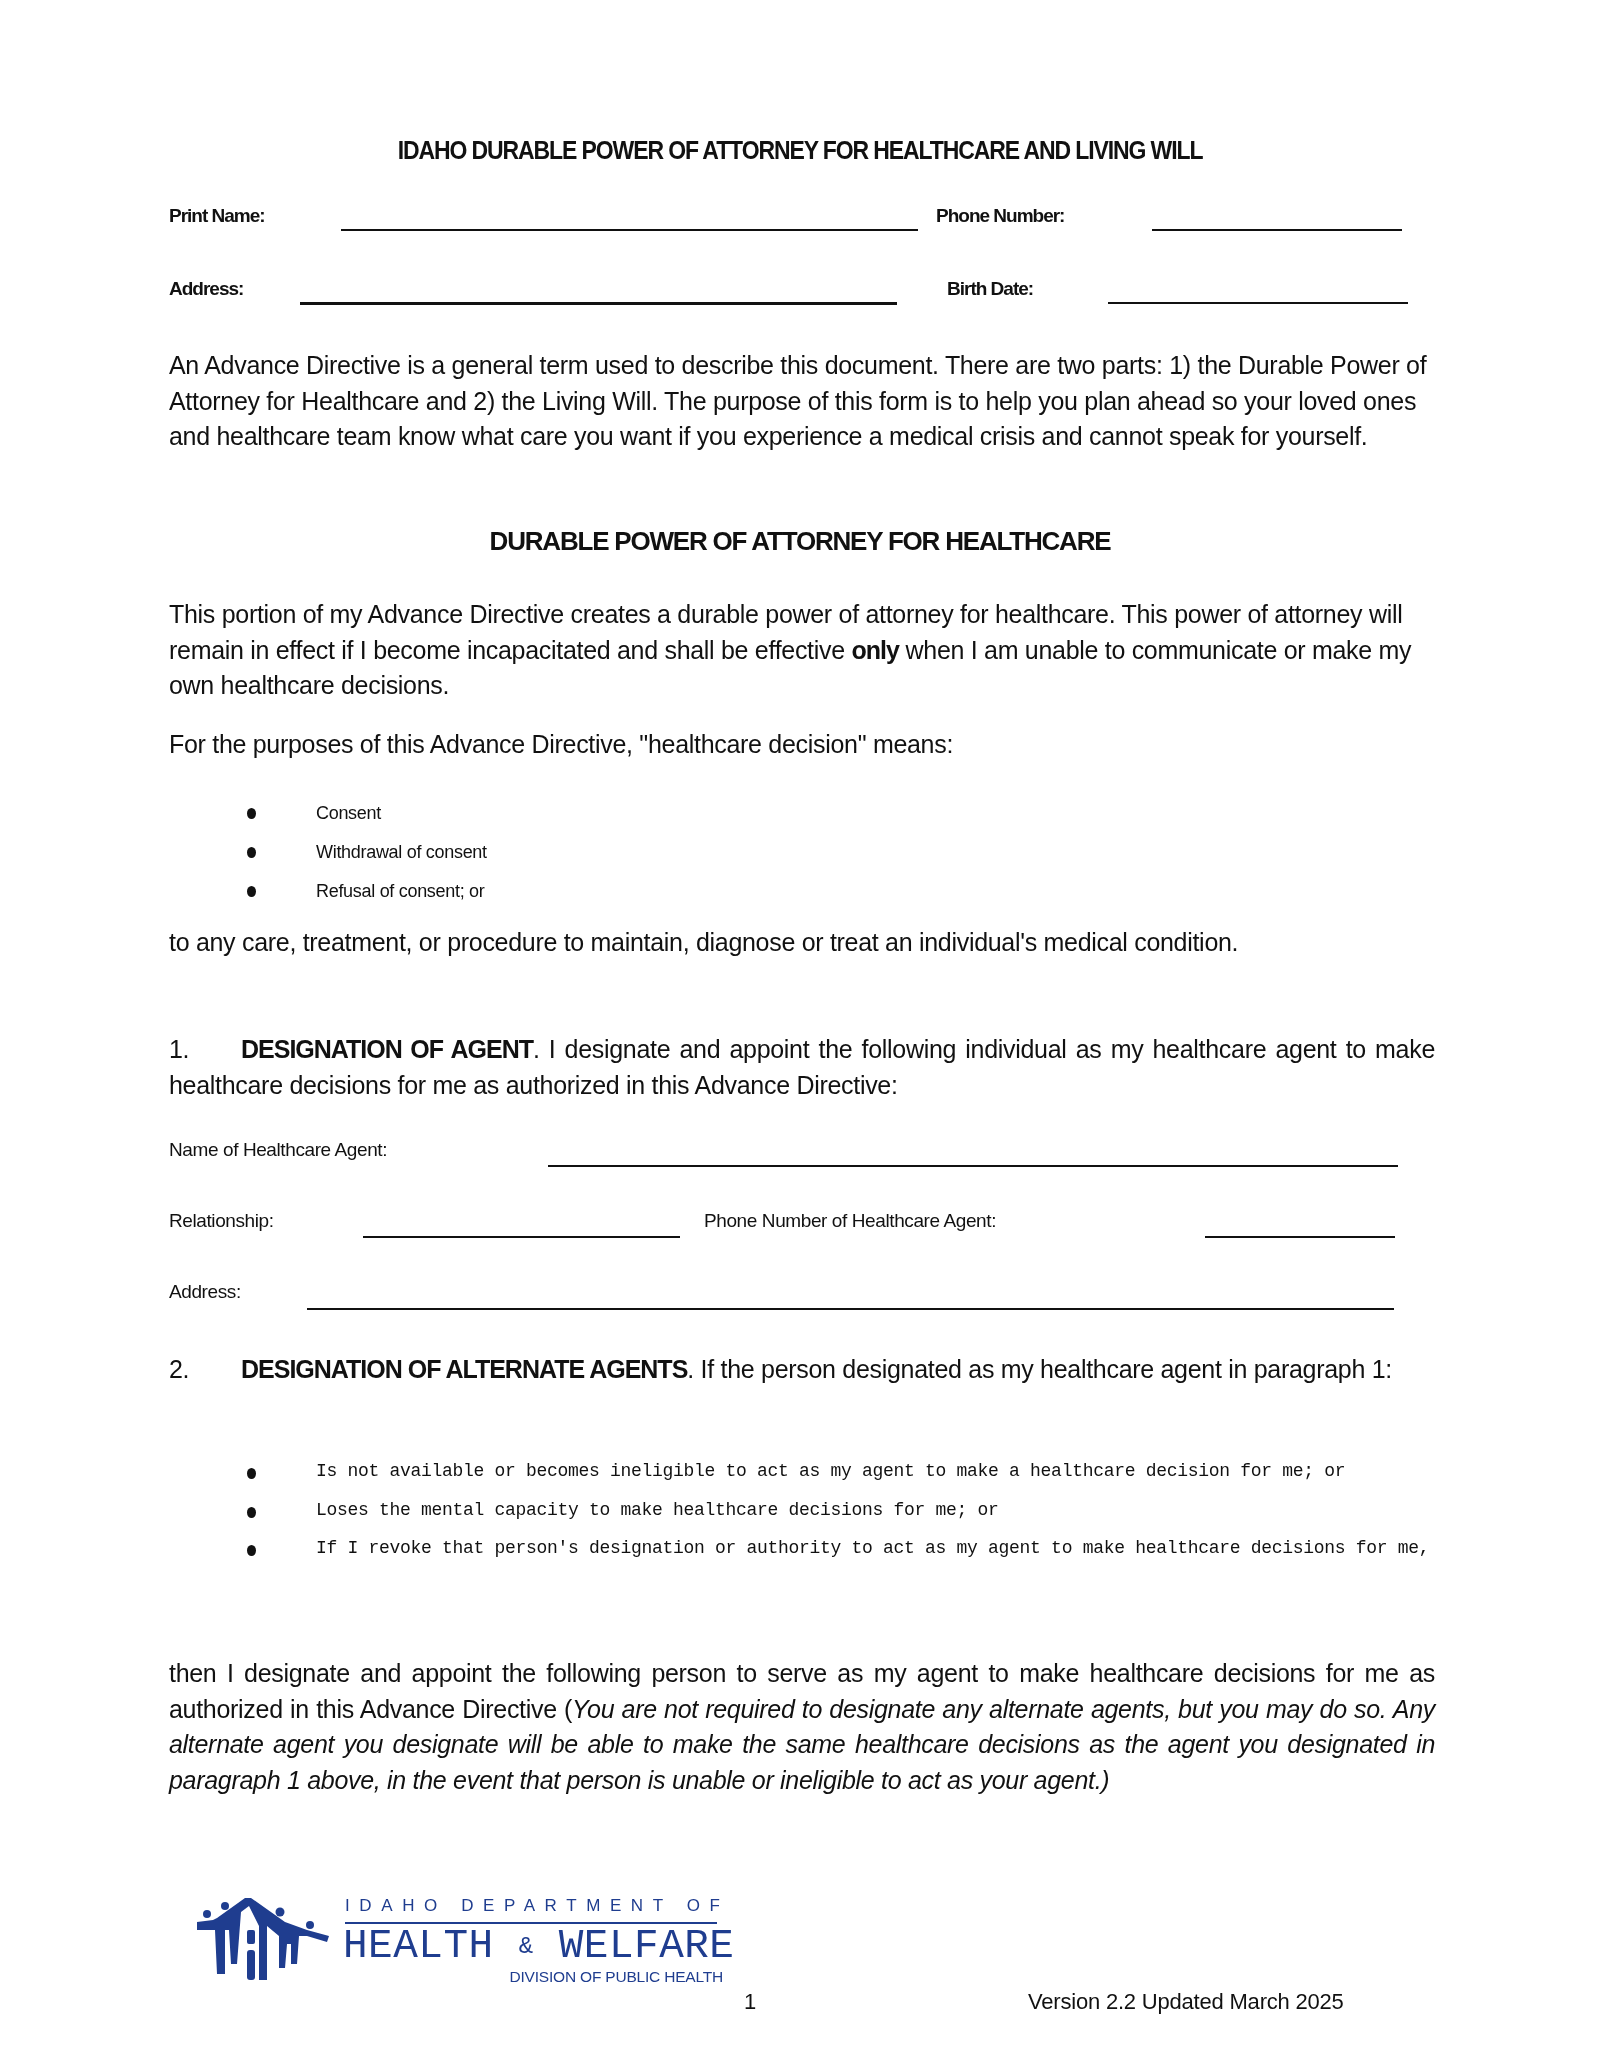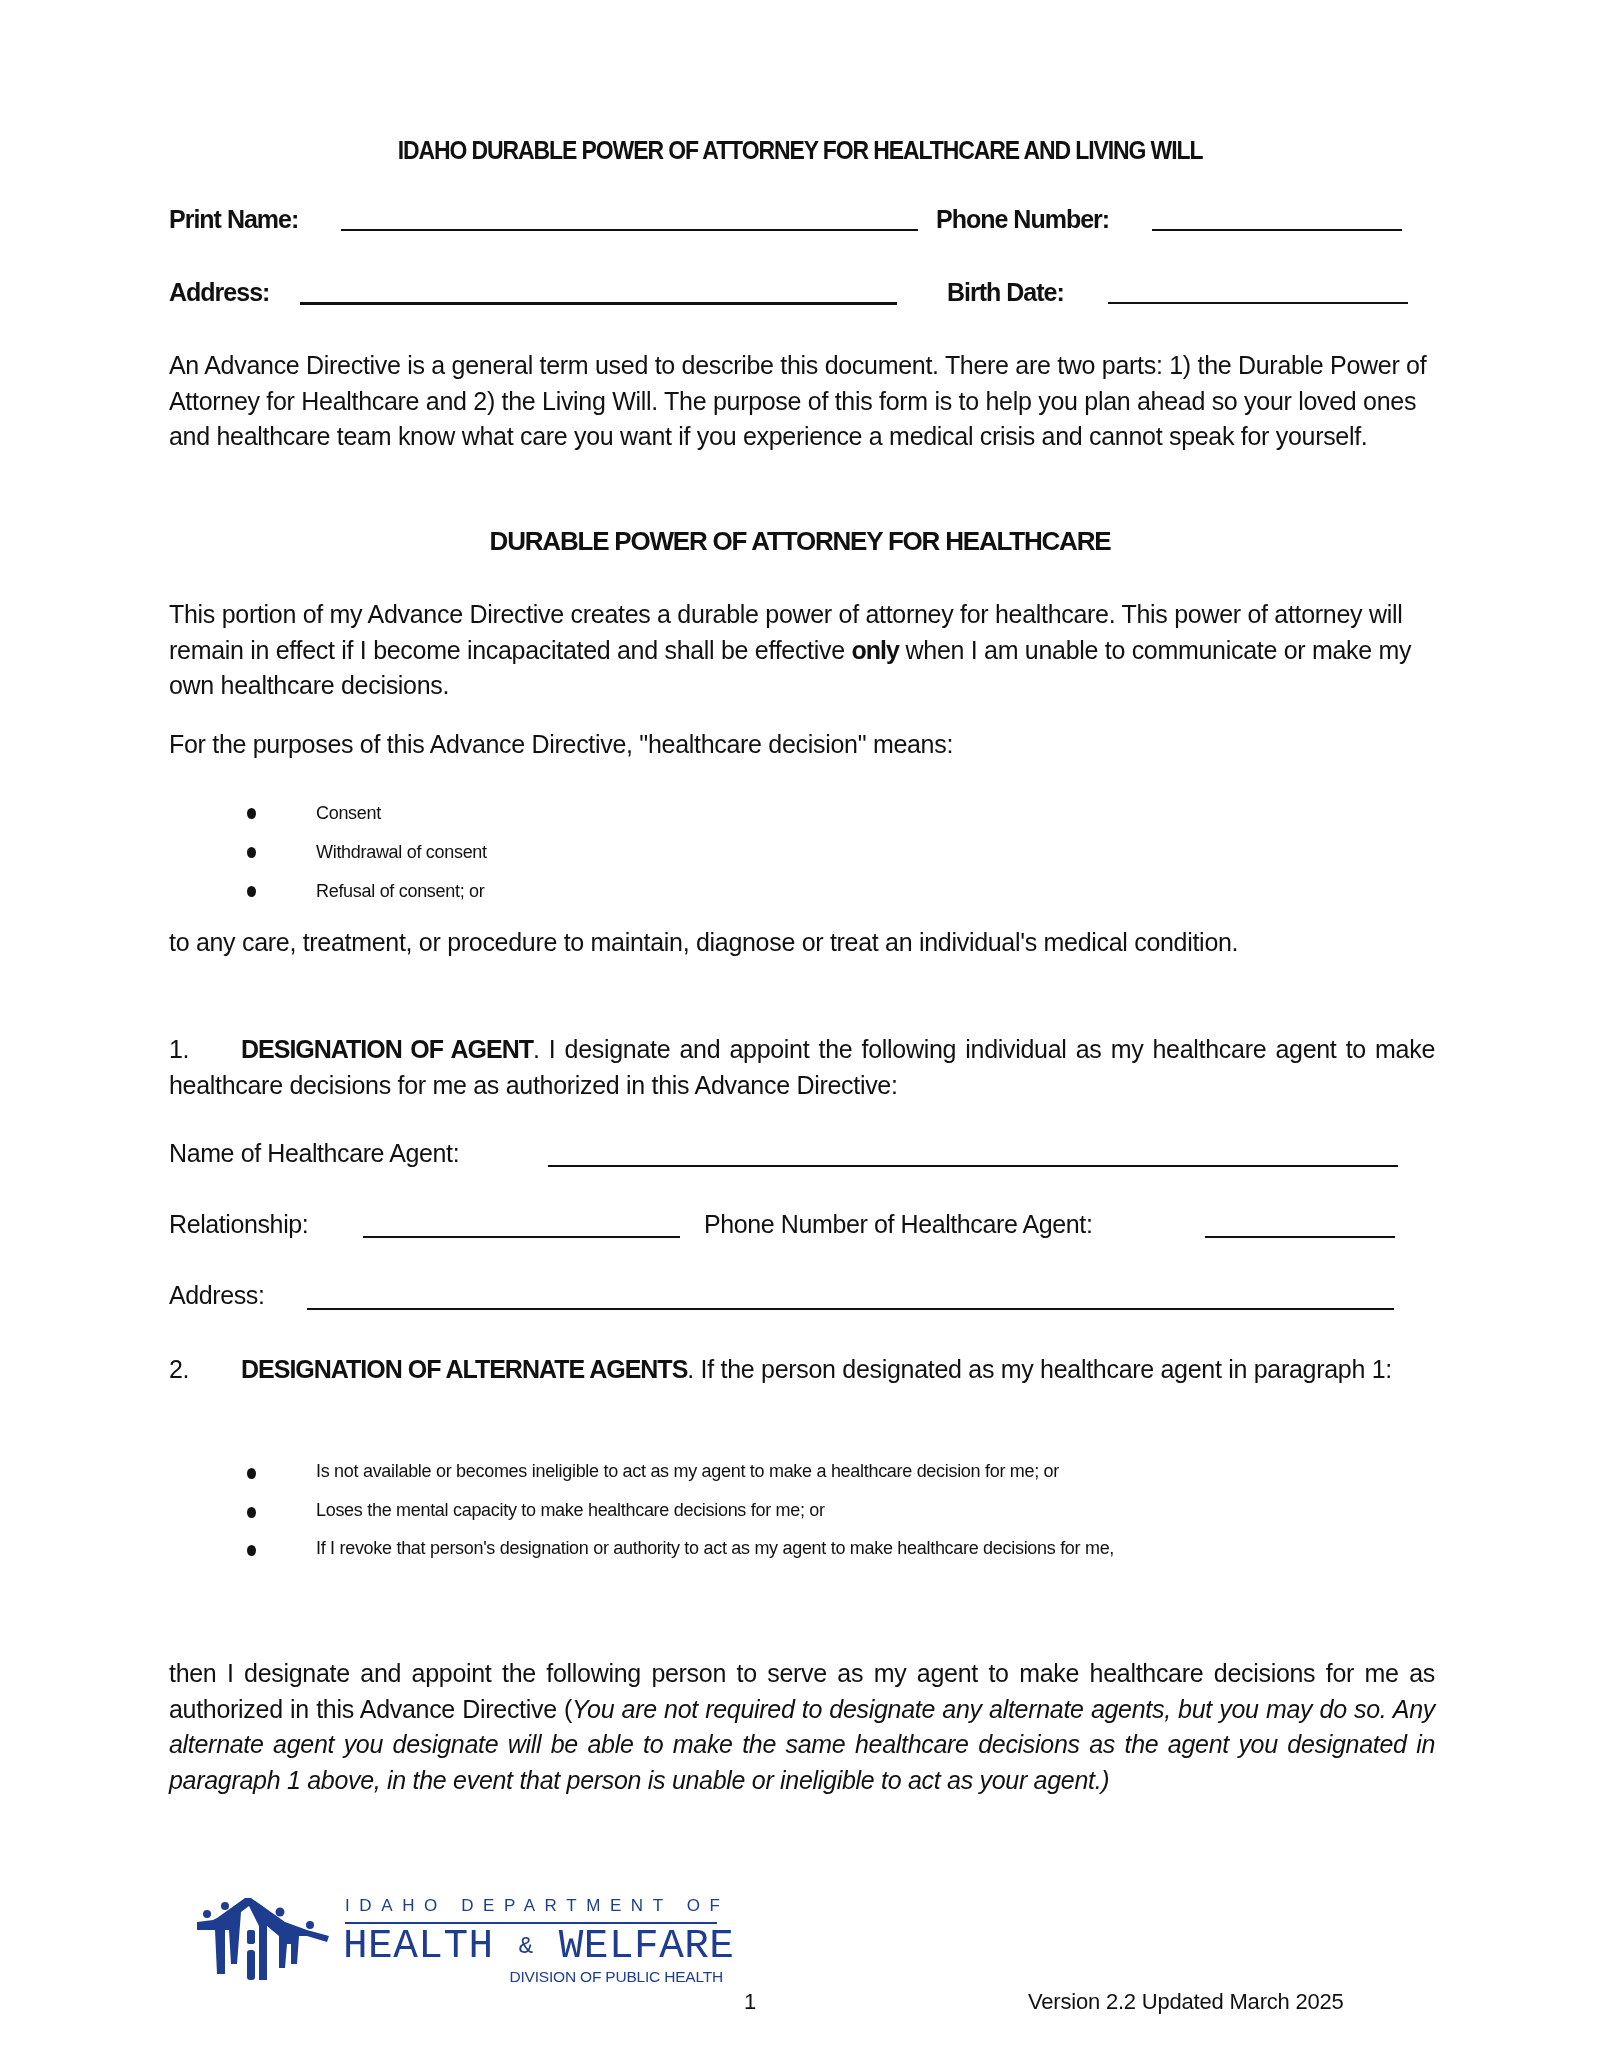--- a/index.html
+++ b/index.html
@@ -2,21 +2,21 @@
 <html><head>
 <meta charset="utf-8">
 <style>
   html, body { margin: 0; padding: 0; background: #ffffff; }
   body { width: 1600px; height: 2070px; position: relative; overflow: hidden;
          font-family: "Liberation Sans", "DejaVu Sans", sans-serif; color: #111; }
   .page { position: absolute; left: 0; top: 0; width: 1600px; height: 1459px; border-radius: 25px; }
   .abs { position: absolute; }
   .title { left: 0; width: 1600px; top: 136px; text-align: center; font-size: 25px;
            font-weight: bold; letter-spacing: -1.2px; transform: scaleX(0.92); }
-  .field-row { position: absolute; left: 169px; font-size: 25px; letter-spacing: -0.4px; }
+  .field-row { position: absolute; left: 169px; font-size: 19px; letter-spacing: -0.4px; }
   .lbl-bold { font-weight: bold; letter-spacing: -1px; }
   .line { position: absolute; height: 0; border-bottom: 2px solid #111; }
   .para { position: absolute; left: 169px; width: 1266px; font-size: 25px; line-height: 35.5px;
           letter-spacing: -0.3px; }
   .justify { text-align: justify; text-align-last: left; }
   .section-title { left: 0; width: 1600px; text-align: center; top: 526px; font-size: 26px;
                    font-weight: bold; letter-spacing: -1.2px; }
   ul.bullets { position: absolute; left: 169px; width: 1266px; margin: 4px; padding: 0; list-style: none;
                font-size: 18px; letter-spacing: -0.3px; }
   ul.bullets li { position: relative; padding-left: 143px; line-height: 35.5px; }
@@ -94,21 +94,21 @@
   </div>
   <div class="line" style="left:1205px; top:1236px; width:190px;"></div>
 
   <div class="field-row" style="top:1281px;">
     <span>Address:</span>
   </div>
   <div class="line" style="left:307px; top:1308px; width:1087px;"></div>
 
   <div class="para justify" style="top:1352px;"><span class="num">2.</span><span class="b">DESIGNATION OF ALTERNATE AGENTS</span><span>. If the person designated as my healthcare agent in paragraph 1:</span></div>
 
-  <ul class="bullets" style="top:1450px;">
+  <ul class="bullets" style="top:1450px;font-family:Liberation Mono, monospace;">
     <li class="justify" style="margin-bottom:3px;"><span class="dot"></span><span>Is not available or becomes ineligible to act as my agent to make a healthcare decision for me; or</span></li>
     <li class="justify" style="margin-bottom:3px;"><span class="dot"></span><span>Loses the mental capacity to make healthcare decisions for me; or</span></li>
     <li class="justify"><span class="dot"></span><span>If I revoke that person's designation or authority to act as my agent to make healthcare decisions for me,</span></li>
   </ul>
 
   <div class="para justify" style="top:1656px;"><span>then I designate and appoint the following person to serve as my agent to make healthcare decisions for me as authorized in this Advance Directive (</span><span class="i">You are not required to designate any alternate agents, but you may do so. Any alternate agent you designate will be able to make the same healthcare decisions as the agent you designated in paragraph 1 above, in the event that person is unable or ineligible to act as your agent.)</span></div>
 
   <div class="abs logo">
     <svg width="135" height="90" viewBox="0 0 135 90" style="position:absolute; left:0; top:4px;">
       <g fill="#1f3d8f">

